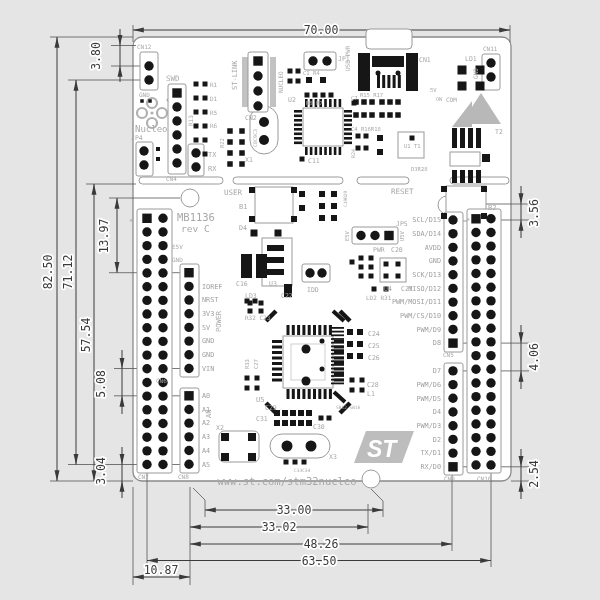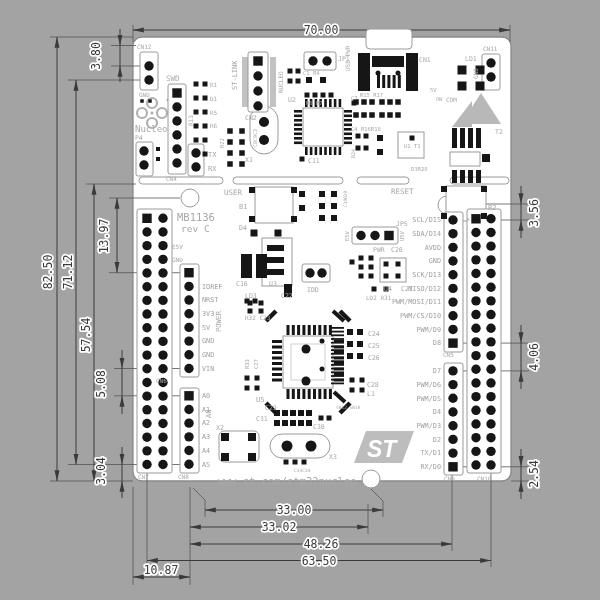--- a/index.html
+++ b/index.html
@@ -1,16 +1,16 @@
 <!DOCTYPE html>
 <html><head>
 <meta charset="utf-8">
 <style>
   html,body{margin:0;padding:0;background:#fff;}
-  #stage{width:600px;height:600px;position:relative;background:#a3a3a3;font-family:"DejaVu Sans Mono",monospace;}
+  #stage{width:600px;height:600px;position:relative;background:#e5e5e5;font-family:"DejaVu Sans Mono",monospace;}
   svg text{user-select:none;}
   .dim{font-family:"DejaVu Sans Mono",monospace;font-size:11.5px;fill:#3a3a3a;paint-order:stroke;stroke:#ffffff;stroke-width:3.5px;stroke-linejoin:round;}
   .silk{font-family:"DejaVu Sans Mono",monospace;fill:#a8a8a8;}
   .pinlab{font-family:"DejaVu Sans Mono",monospace;font-size:6.8px;fill:#a0a0a0;}
   .ext{stroke:#555;stroke-width:0.8;fill:none;}
   .dln{stroke:#3a3a3a;stroke-width:1;fill:none;}
   .conn{fill:#ffffff;stroke:#9a9a9a;stroke-width:1;}
   .comp{fill:#161616;}
   .outl{fill:#ffffff;stroke:#9a9a9a;stroke-width:1;}
 </style>

